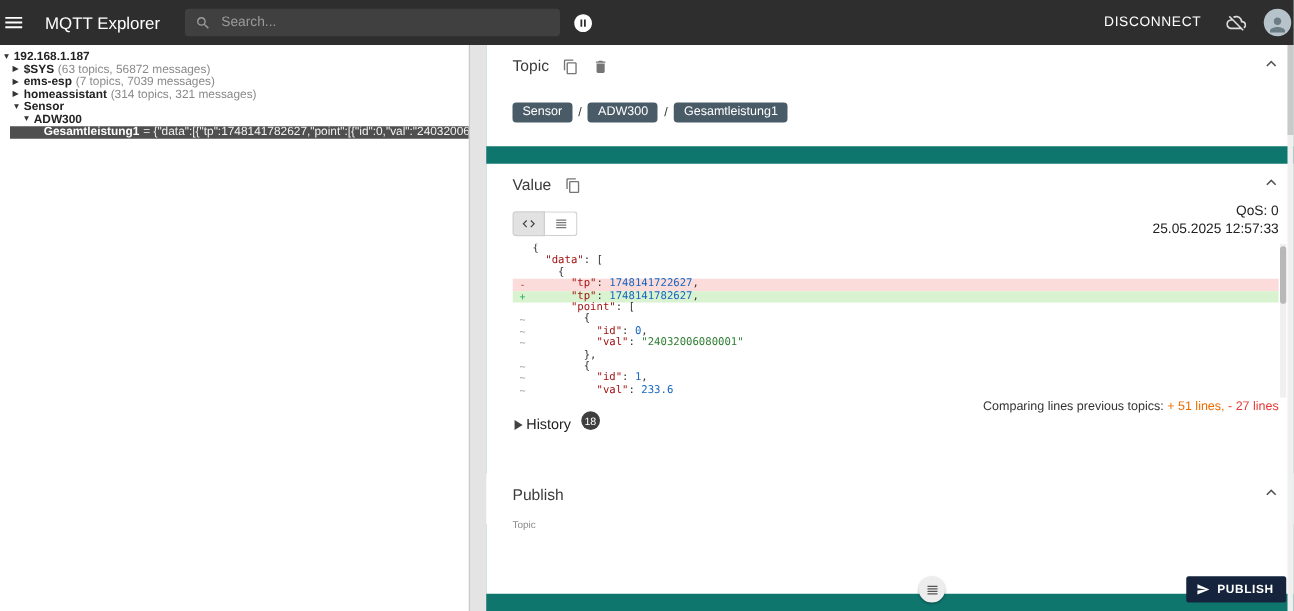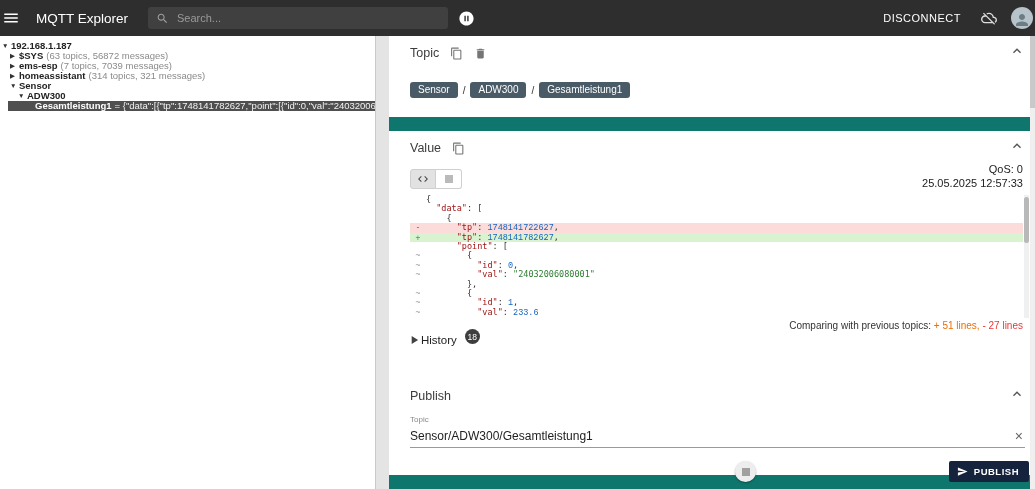--- a/index.html
+++ b/index.html
@@ -58,21 +58,21 @@
   .tgl:last-child{border-radius:0 3px 3px 0;border-left:none;}
   .diff{position:absolute;top:64px;left:21px;right:12px;height:123px;overflow:hidden;
     font-family:"DejaVu Sans Mono",monospace;font-size:8.5px;line-height:9.4px;}
   .dline{display:flex;height:9.4px;}
   .dline.del{background:#fbdcda;}
   .dline.add{background:#d9f2d0;}
   .dg{width:16px;flex:none;font-size:8px;color:#9a9a9a;text-align:center;}
   .dline.del .dg{color:#c0392b;}
   .dline.add .dg{color:#27ae60;}
   .dc{white-space:pre;color:#333;}
-  .jk{color:#a31515;} .js{color:#2e7d32;} .jn{color:#1565c0;font-family:Liberation Mono, monospace;}
+  .jk{color:#a31515;} .js{color:#2e7d32;} .jn{color:#1565c0;}
   .diff-scroll{position:absolute;top:64px;right:6px;width:5px;height:123px;background:#f0f0f0;}
   .diff-scroll .thumb{position:absolute;top:2px;left:0;right:0;height:46px;background:#b8b8b8;border-radius:3px;}
   .compare{position:absolute;top:189px;right:12px;font-size:10px;color:#333;white-space:pre;}
   .cmp-b{font-weight:normal;}
   .cmp-add{color:#ef6c00;}
   .cmp-del{color:#e53935;}
   .history{position:absolute;top:201px;left:18px;display:flex;align-items:center;font-size:11.5px;color:#222;
     cursor:pointer;background:none;border:none;padding:0;font-family:inherit;}
   .badge{margin-left:8px;width:15px;height:15px;border-radius:50%;background:#3e3e3e;color:#fff;font-size:8.5px;
     display:flex;align-items:center;justify-content:center;transform:translateY(-3px);}
@@ -252,21 +252,21 @@
           <span class="dc">          <span class="jk">"id"</span>: <span class="jn">1</span>,</span>
         </div>
         <div class="dline ctx">
           <span class="dg">~</span>
           <span class="dc">          <span class="jk">"val"</span>: <span class="jn">233.6</span></span>
         </div>
       </div>
     <div class="diff-scroll">
         <span class="thumb"></span>
       </div>
-    <div class="compare"><span>Comparing with </span><span class="cmp-b">previous</span><span> topics: </span><span class="cmp-add">+ 51 lines,</span><span class="cmp-del"> - 27 lines</span></div>
+    <div class="compare"><span>Comparing lines </span><span class="cmp-b">previous</span><span> topics: </span><span class="cmp-add">+ 51 lines,</span><span class="cmp-del"> - 27 lines</span></div>
     <button class="history">
       <span style="display:inline-flex">
         <svg width="14" height="14" viewBox="0 0 24 24">
             <path d="M8 5v14l11-7z" fill="#424242"></path>
           </svg>
       </span>
       <span>History</span>
       <span class="badge">18</span>
     </button>
   </section>
@@ -274,24 +274,20 @@
   <section class="card publish-card">
     <div class="card-head">
       <span class="card-title">Publish</span>
     </div>
     <button class="chev">
       <svg width="16" height="16" viewBox="0 0 24 24">
           <path d="M12 8l-6 6 1.41 1.41L12 10.83l4.59 4.58L18 14l-6-6z" fill="#555"></path>
         </svg>
     </button>
     <div class="pub-topic-label">Topic</div>
-    <div class="pub-input">
-      <span class="val">Sensor/ADW300/Gesamtleistung1</span>
-      <button class="clear-x">×</button>
-    </div>
     <button class="menu-circle">
       <svg width="12" height="12" viewBox="0 0 24 24">
           <path d="M4 15h16v-2H4v2zm0 4h16v-2H4v2zm0-8h16V9H4v2zm0-6v2h16V5H4z" fill="#555"></path>
         </svg>
     </button>
     <button class="publish-btn">
       <span style="display:inline-flex">
         <svg width="11" height="11" viewBox="0 0 24 24">
             <path d="M2.01 21L23 12 2.01 3 2 10l15 2-15 2z" fill="#fff"></path>
           </svg>

